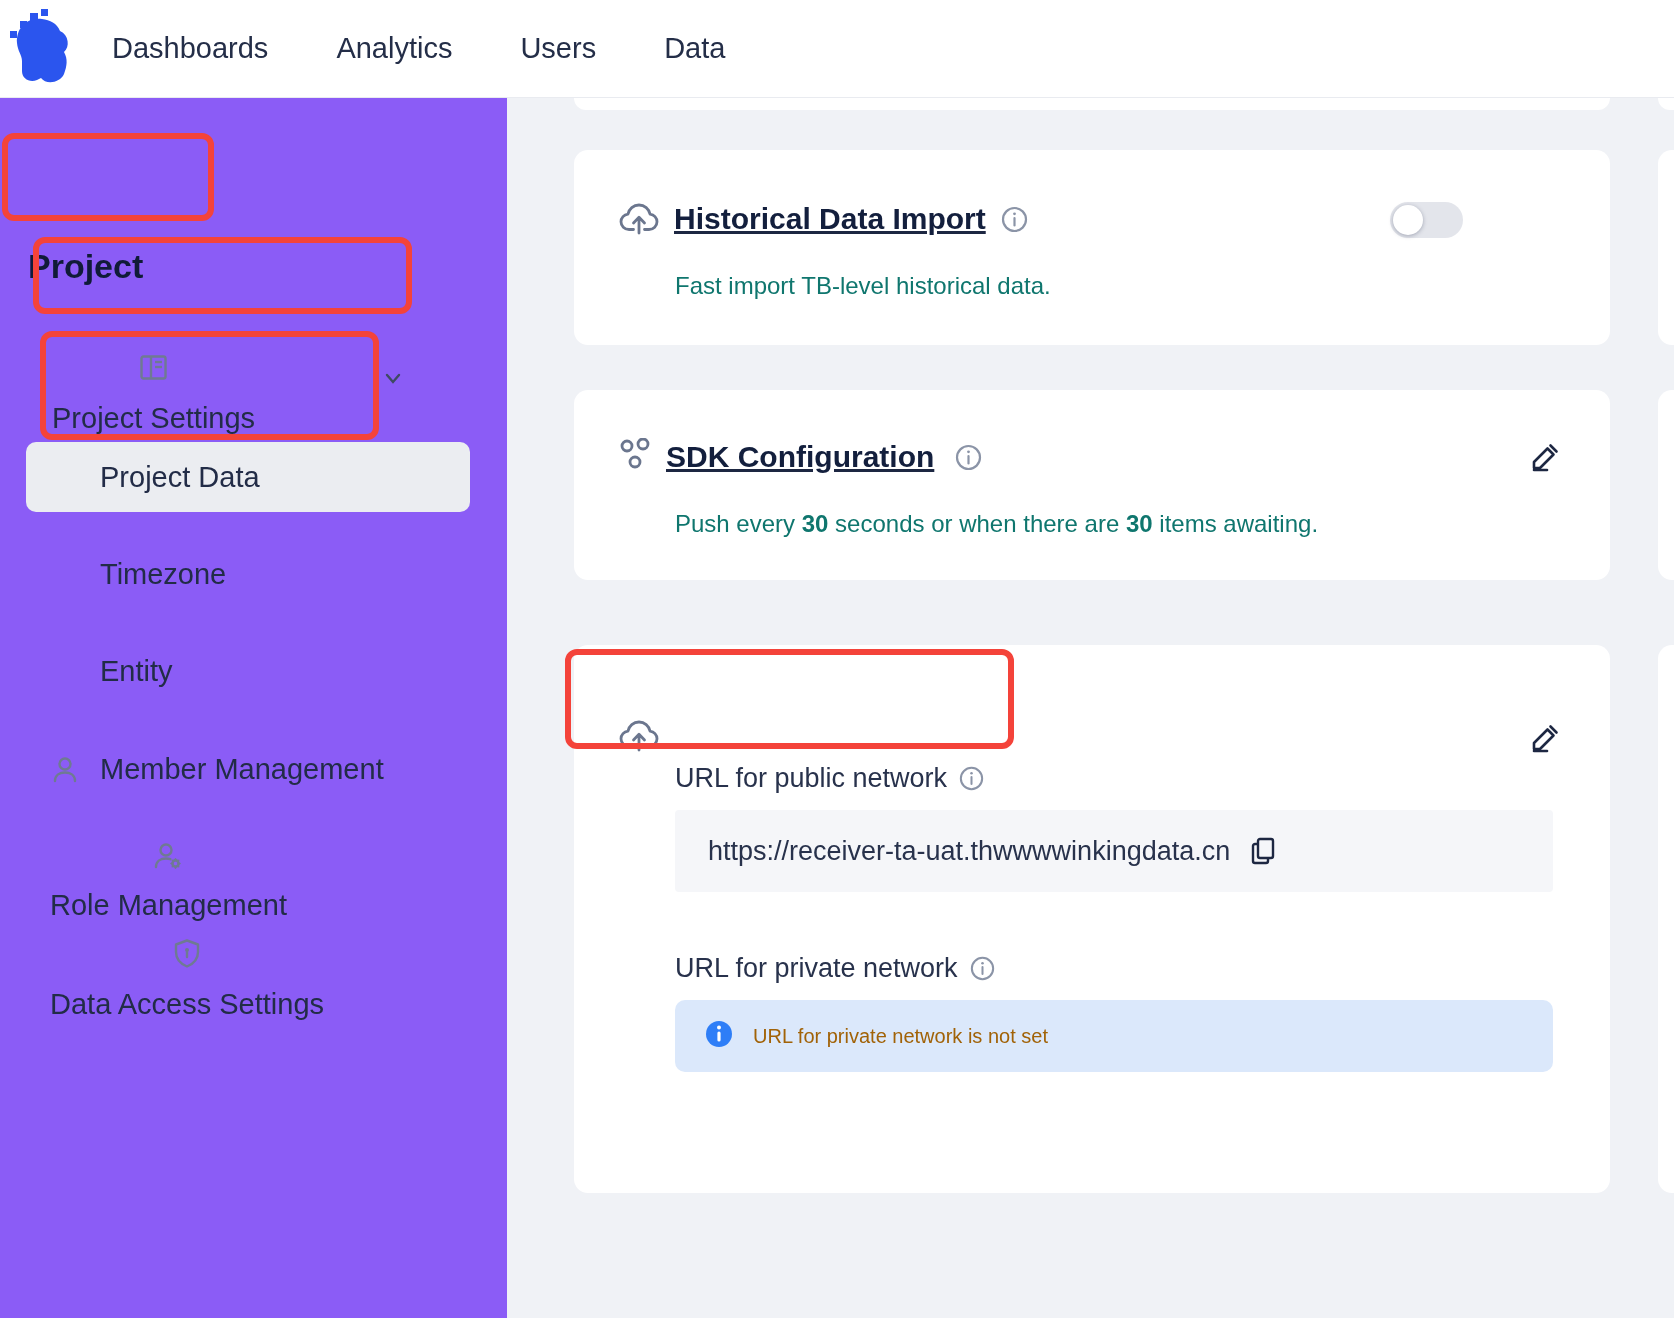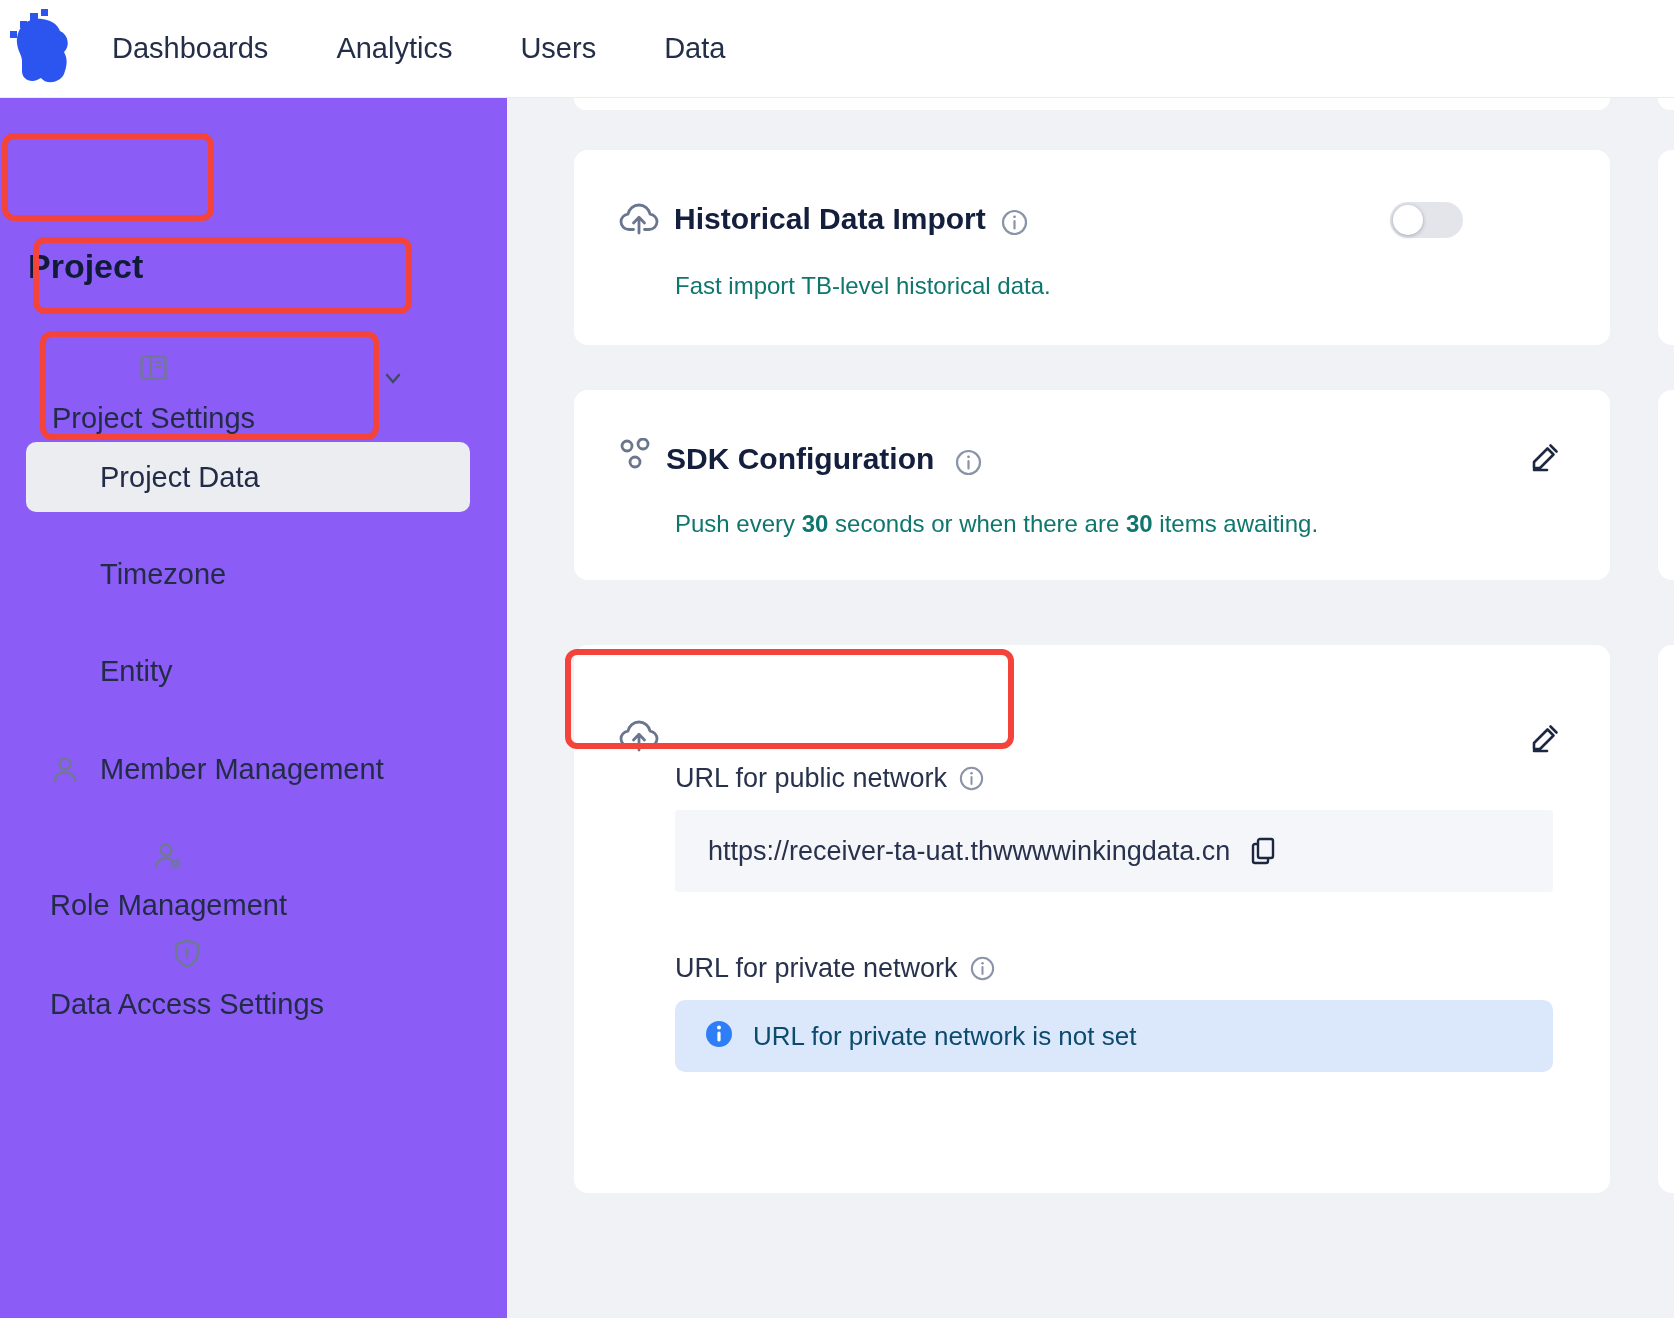--- a/index.html
+++ b/index.html
@@ -33,42 +33,42 @@
   .card{position:absolute;background:#fff;border-radius:14px;}
   .sliverA{left:67px;top:0;width:1036px;height:13px;border-radius:0 0 12px 12px;}
   .sliverB{left:1151px;top:0;width:16px;height:13px;border-radius:0 0 0 12px;}
   .card1{left:67px;top:53px;width:1036px;height:195px;}
   .card2{left:67px;top:293px;width:1036px;height:190px;}
   .card3{left:67px;top:548px;width:1036px;height:548px;}
   .frag{position:absolute;background:#fff;border-radius:14px 0 0 14px;left:1151px;width:16px;}
   .frag1{top:53px;height:195px;}
   .frag2{top:293px;height:190px;}
   .frag3{top:548px;height:548px;}
-  .title-row{position:absolute;display:flex;align-items:flex-end;gap:15px;}
+  .title-row{position:absolute;display:flex;align-items:center;gap:15px;text-decoration:underline;}
   .card-title{font-size:30px;font-weight:600;color:#131f3d;white-space:nowrap;}
   .big-icon{color:#6b768e;display:inline-flex;}
   .info-icon{color:#8b94a7;display:inline-flex;cursor:pointer;}
   .desc{position:absolute;left:101px;font-size:24px;color:#0f766e;}
   .desc b{font-weight:700;}
   
   .toggle{position:absolute;right:147px;top:52px;width:73px;height:36px;border-radius:18px;
           background:#e3e5eb;cursor:pointer;}
   .knob{position:absolute;left:3px;top:3px;width:30px;height:30px;border-radius:50%;background:#fff;
         box-shadow:0 1px 4px rgba(40,50,80,.35);}
   .pencil{position:absolute;right:50px;color:#1d2742;cursor:pointer;display:inline-flex;}
   
   .field-label{position:absolute;left:101px;display:flex;align-items:center;gap:12px;
                font-size:27px;color:#28324c;}
   .url-box{position:absolute;left:101px;top:165px;width:878px;height:82px;background:#f5f6f9;
            border-radius:4px;display:flex;align-items:center;padding-left:33px;box-sizing:border-box;gap:20px;}
   .url-text{font-size:27px;color:#28324c;}
   .copy-icon{color:#1d2742;cursor:pointer;display:inline-flex;}
   .banner{position:absolute;left:101px;top:355px;width:878px;height:72px;border-radius:10px;
           display:flex;align-items:center;padding-left:30px;box-sizing:border-box;gap:20px;}
-  .banner-text{font-size:26px;color:#0c4a6e;}
+  .banner-text{font-size:20px;color:#a16207;}
   
   .anno{position:absolute;border:6px solid #f4433a;border-radius:12px;pointer-events:none;z-index:9;}
   .anno1{left:2px;top:133px;width:200px;height:76px;}
   .anno2{left:33px;top:237px;width:367px;height:65px;}
   .anno3{left:40px;top:331px;width:327px;height:97px;}
   .anno4{left:565px;top:649px;width:437px;height:88px;}
 </style>
 </head>
 <body>
 

